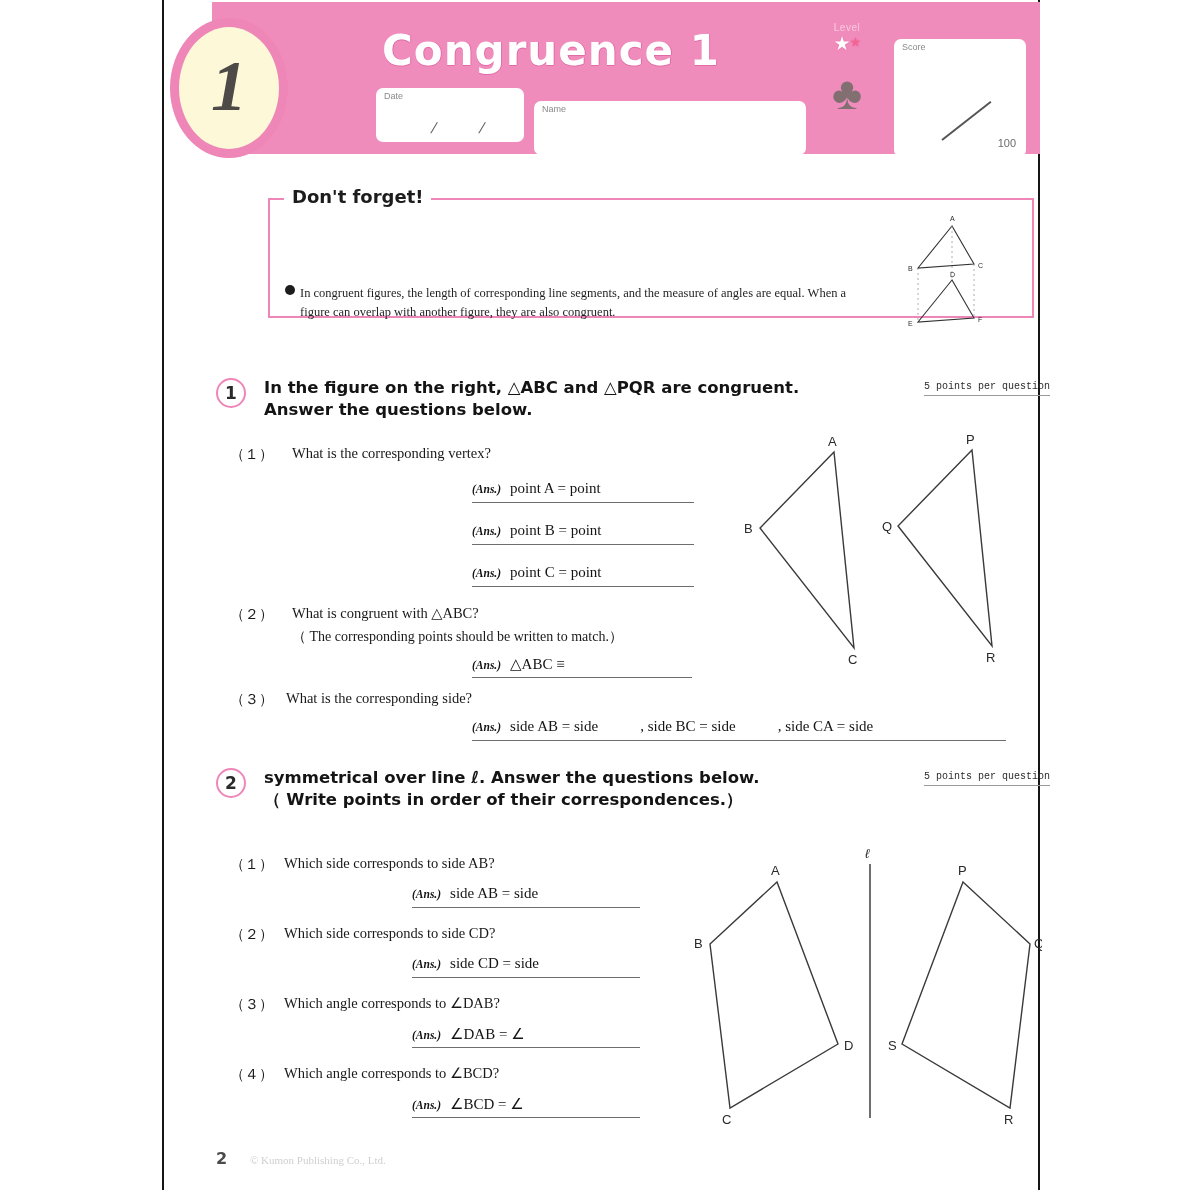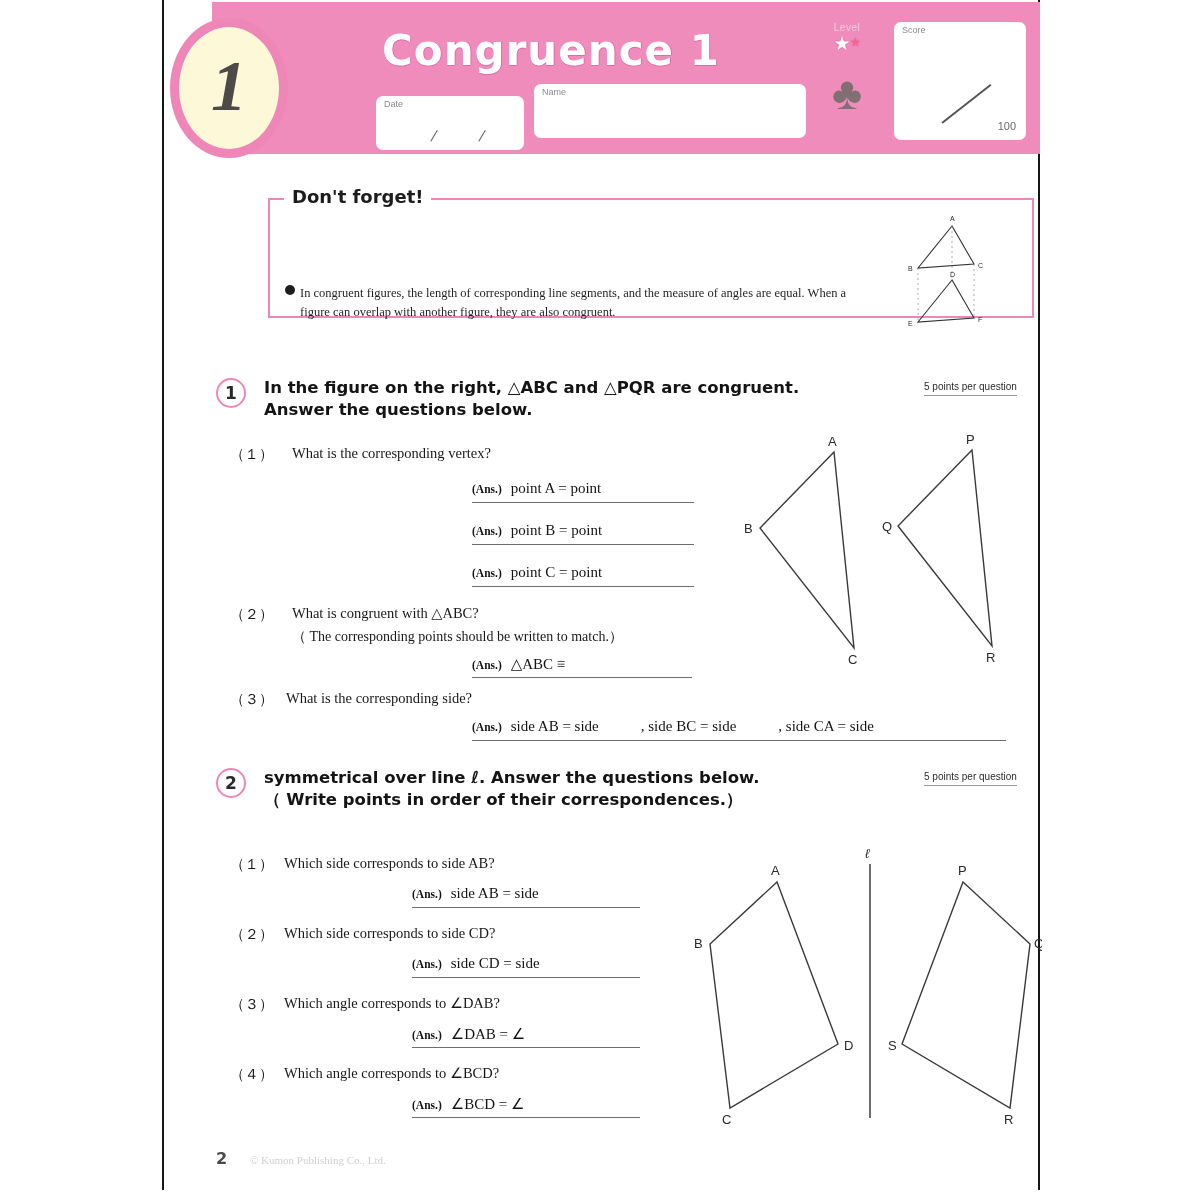--- a/index.html
+++ b/index.html
@@ -17,23 +17,23 @@
   .num-oval{position:absolute;left:6px;top:18px;width:118px;height:140px;border-radius:50%;
             background:#fcf8d8;border:9px solid #ef86b8;box-sizing:border-box;
             display:flex;align-items:center;justify-content:center;z-index:6;}
   .num-oval span{font-family:"Liberation Serif",serif;font-size:72px;font-weight:700;color:#4d4a48;
                  font-style:italic;line-height:1;transform:translateY(-2px);}
 
   .title{position:absolute;left:218px;top:26px;font-size:42px;font-weight:bold;color:#ffffff;
          letter-spacing:1px;font-family:"DejaVu Sans",sans-serif;
          text-shadow:0 1px 0 #e06ba6, 1px 0 0 #e06ba6;}
 
-  .field{position:absolute;background:#fff;border-radius:7px;box-sizing:border-box;}
+  .field{position:absolute;background:#fff;border-radius:7px;box-sizing:border-box;margin-top:17px;}
   .field .flab{position:absolute;left:8px;top:3px;font-size:9px;color:#8a8a8a;}
-  .date-box{left:212px;top:96px;width:148px;height:54px;}
+  .date-box{left:212px;top:71px;width:148px;height:54px;}
   .name-box{left:370px;top:84px;width:272px;height:54px;}
   .slash{position:absolute;bottom:6px;font-size:15px;color:#5d5d5d;transform:skewX(-18deg);}
   .slash.s1{left:56px;} .slash.s2{left:104px;}
 
   .level-wrap{position:absolute;left:652px;top:22px;width:62px;text-align:center;}
   .level-lab{font-size:10px;color:#f7c9de;letter-spacing:.5px;}
   .star{font-size:19px;color:#ffffff;line-height:1;margin-top:1px;
         text-shadow:0 0 2px #e4679f;}
   .star b{color:#f3648f;font-size:11px;position:relative;top:-4px;}
   .clover{position:absolute;left:652px;top:70px;width:62px;text-align:center;font-size:46px;
@@ -62,29 +62,29 @@
   .df1{top:26px;} .df2{top:84px;}
   .dffig{position:absolute;right:12px;top:8px;width:120px;height:132px;}
 
   
   .qnum{position:absolute;width:30px;height:30px;border-radius:50%;border:2.5px solid #ef86b8;
         box-sizing:border-box;display:flex;align-items:center;justify-content:center;
         font-size:17px;font-weight:bold;color:#2a2a2a;font-family:"DejaVu Sans",sans-serif;
         background:#fff;}
   .qhead{position:absolute;font-size:16.5px;font-weight:bold;line-height:1.35;color:#141414;
          font-family:"DejaVu Sans",sans-serif;}
-  .pts{position:absolute;font-size:10px;color:#2d2d2d;font-family:Liberation Sans, sans-serif;
+  .pts{position:absolute;font-size:10px;color:#2d2d2d;font-family:Liberation Mono, monospace;
        border-bottom:1px solid #9a9a9a;padding-bottom:3px;white-space:nowrap;}
 
   .sub{position:absolute;font-size:14.5px;color:#181818;font-family:"Liberation Serif",serif;}
   .subnote{position:absolute;font-size:14px;color:#181818;font-family:Liberation Serif, serif;}
 
   .ansline{position:absolute;border-bottom:1.3px solid #6e6e6e;height:22px;
            font-family:"Liberation Serif",serif;font-size:15px;color:#141414;white-space:nowrap;}
-  .ansline .tag{font-size:11.5px;font-weight:bold;}
+  .ansline .tag{font-size:11.5px;font-weight:bold;font-style:italic;}
   .ansline .body{margin-left:9px;margin-top:8px;}
 
   
   .figsvg{position:absolute;}
   .flabel{font-family:"Liberation Sans",sans-serif;font-size:13px;fill:#2a2a2a;}
   .fsmall{font-family:"Liberation Sans",sans-serif;font-size:7px;fill:#2a2a2a;}
 
   
   .pgnum{position:absolute;left:52px;bottom:22px;font-size:16px;font-weight:bold;color:#4a4a4a;
          font-family:"DejaVu Sans",sans-serif;}

